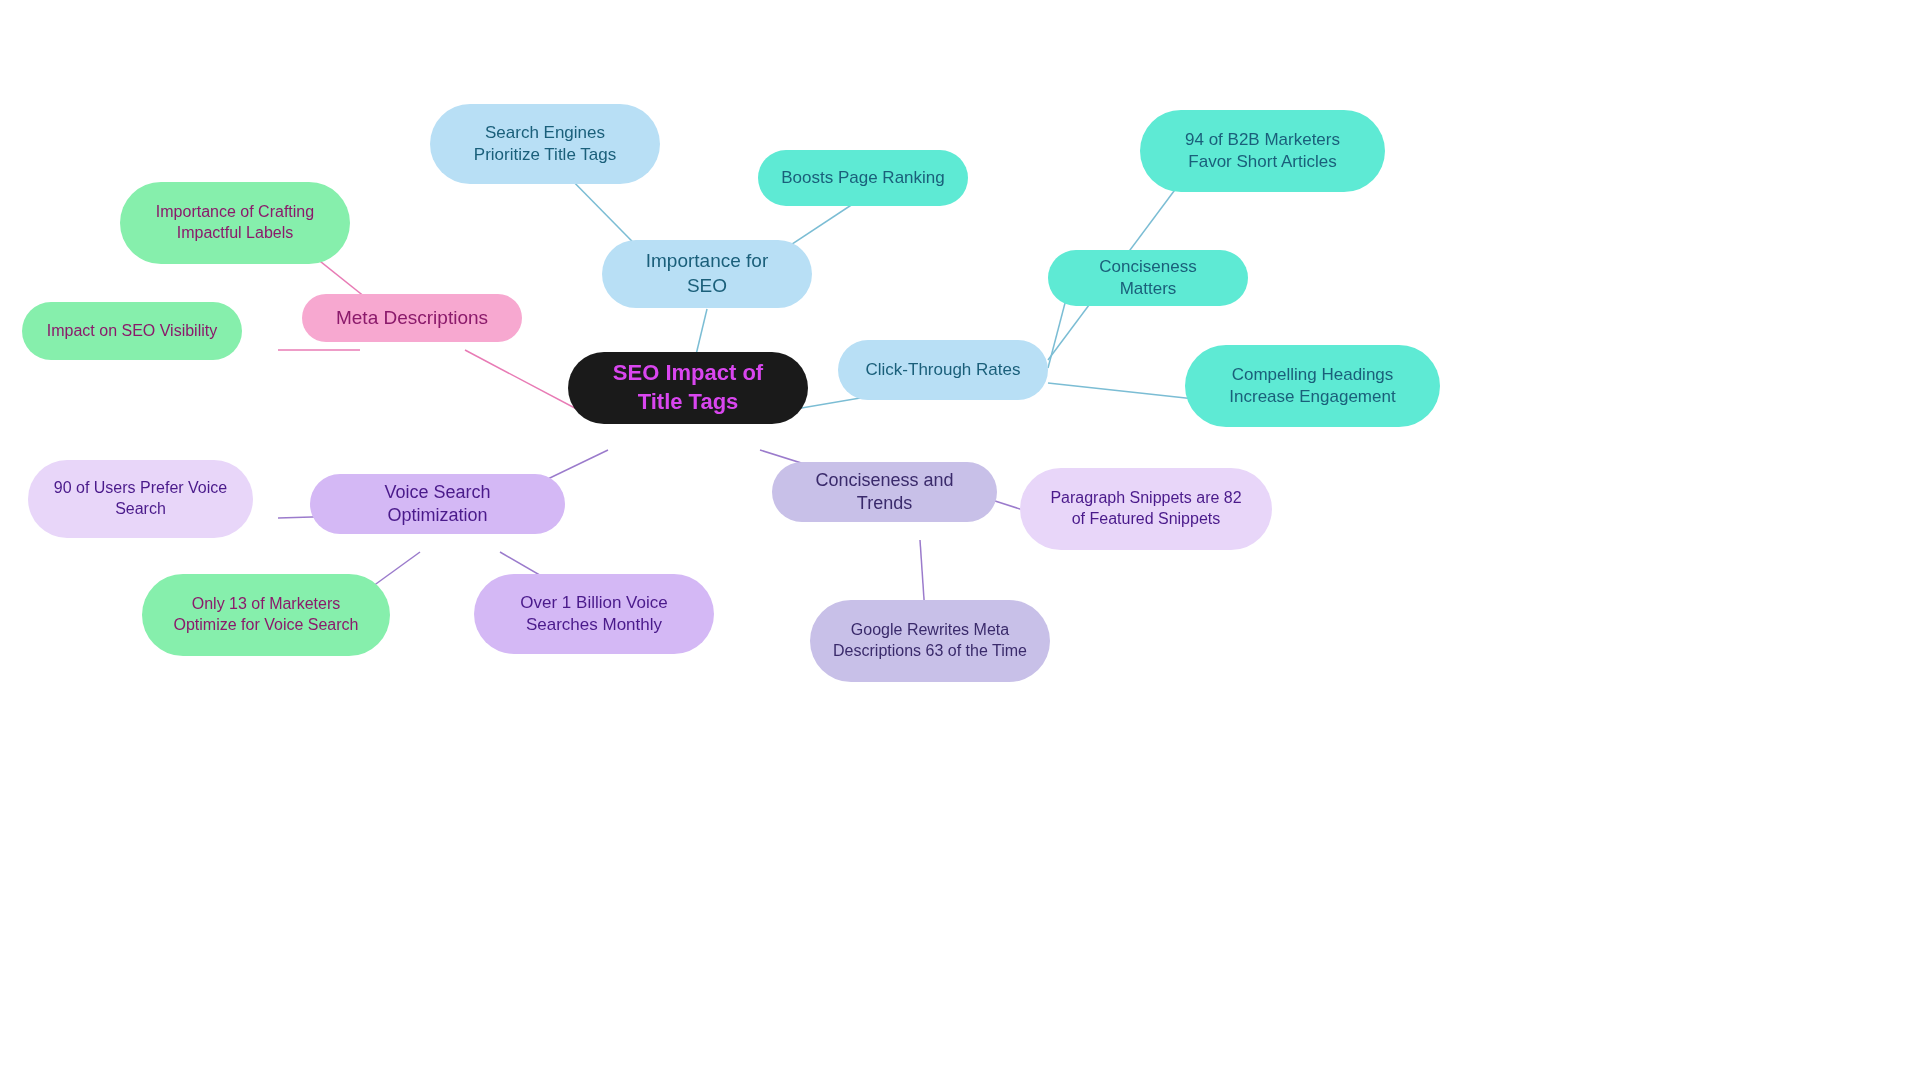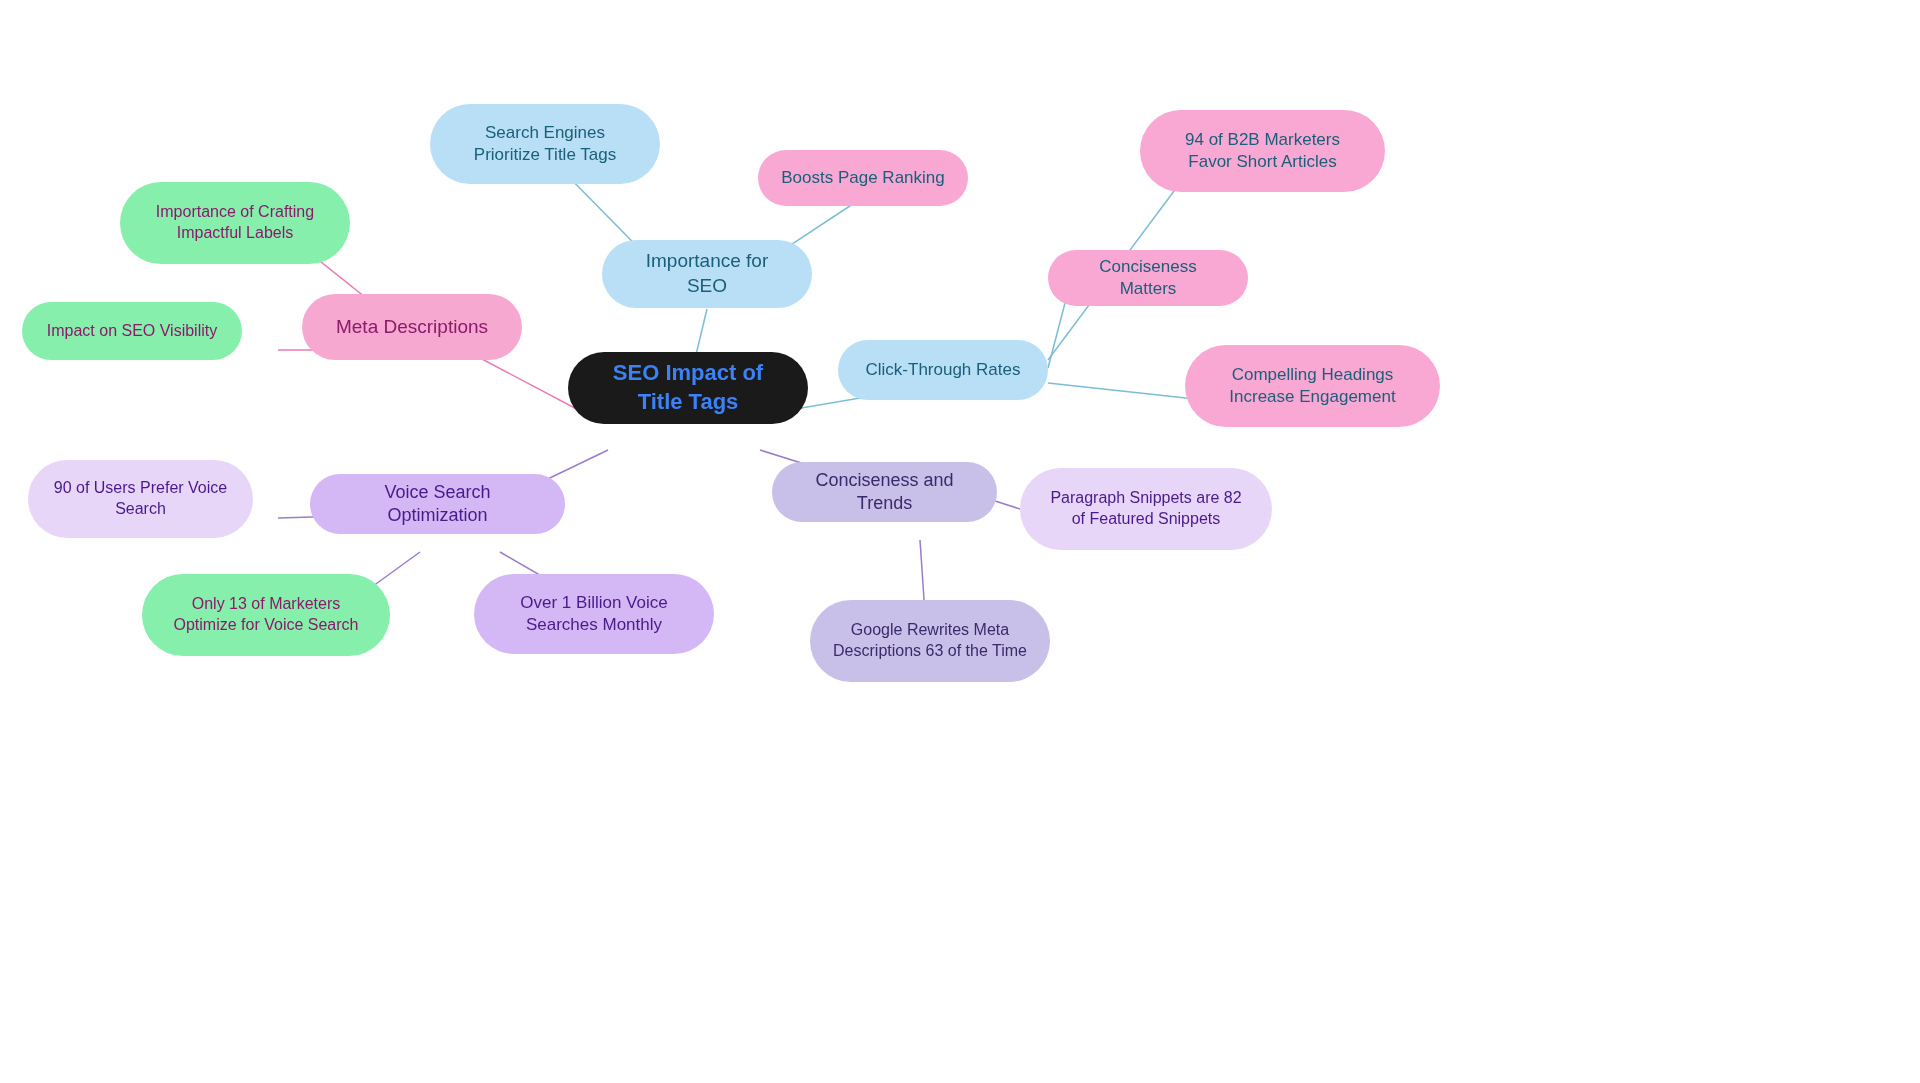--- a/index.html
+++ b/index.html
@@ -26,34 +26,34 @@
       justify-content: center;
       text-align: center;
       padding: 14px 22px;
       font-size: 18px;
       font-weight: 500;
       line-height: 1.3;
       cursor: pointer;
     }
     .node-center {
       background: #1a1a1a;
-      color: #3b82f6;
+      color: #d946ef;
       font-size: 22px;
       font-weight: 600;
       border-radius: 50px;
       width: 240px;
       height: 72px;
     }
     .node-blue {
       background: #b8dff5;
       color: #1a5f7a;
       border: none;
     }
     .node-blue-light {
-      background: #f9a8d4;
+      background: #5eead4;
       color: #1a5f7a;
       border: none;
     }
     .node-pink {
       background: #f7a8d0;
       color: #8b1a6b;
       border: none;
     }
     .node-pink-light {
       background: #86efac;
@@ -125,21 +125,21 @@
 <div class="node node-blue-light" style="left:758px; top:150px; width:210px; height:56px; font-size:17px;">Boosts Page Ranking</div>
 
 <div class="node node-blue" style="left:838px; top:340px; width:210px; height:60px; font-size:17px;">Click-Through Rates</div>
 
 <div class="node node-blue-light" style="left:1048px; top:242px; width:200px; height:56px; font-size:17px;margin-top:8px;">Conciseness Matters</div>
 
 <div class="node node-blue-light" style="left:1140px; top:110px; width:245px; height:82px; font-size:17px;">94 of B2B Marketers Favor Short Articles</div>
 
 <div class="node node-blue-light" style="left:1185px; top:345px; width:255px; height:82px; font-size:17px;">Compelling Headings Increase Engagement</div>
 
-<div class="node node-pink" style="left:302px; top:294px; width:220px; height:66px; font-size:19px;">Meta Descriptions</div>
+<div class="node node-pink" style="left:302px; top:294px; width:220px; height:48px; font-size:19px;">Meta Descriptions</div>
 
 <div class="node node-pink-light" style="left:120px; top:182px; width:230px; height:82px; font-size:16px;">Importance of Crafting Impactful Labels</div>
 
 <div class="node node-pink-light" style="left:22px; top:302px; width:220px; height:58px; font-size:16px;">Impact on SEO Visibility</div>
 
 <div class="node node-purple" style="left:310px; top:474px; width:255px; height:60px; font-size:18px;">Voice Search Optimization</div>
 
 <div class="node node-purple-light" style="left:28px; top:460px; width:225px; height:78px; font-size:16px;">90 of Users Prefer Voice Search</div>
 
 <div class="node node-pink-light" style="left:142px; top:574px; width:248px; height:82px; font-size:16px;">Only 13 of Marketers Optimize for Voice Search</div>

